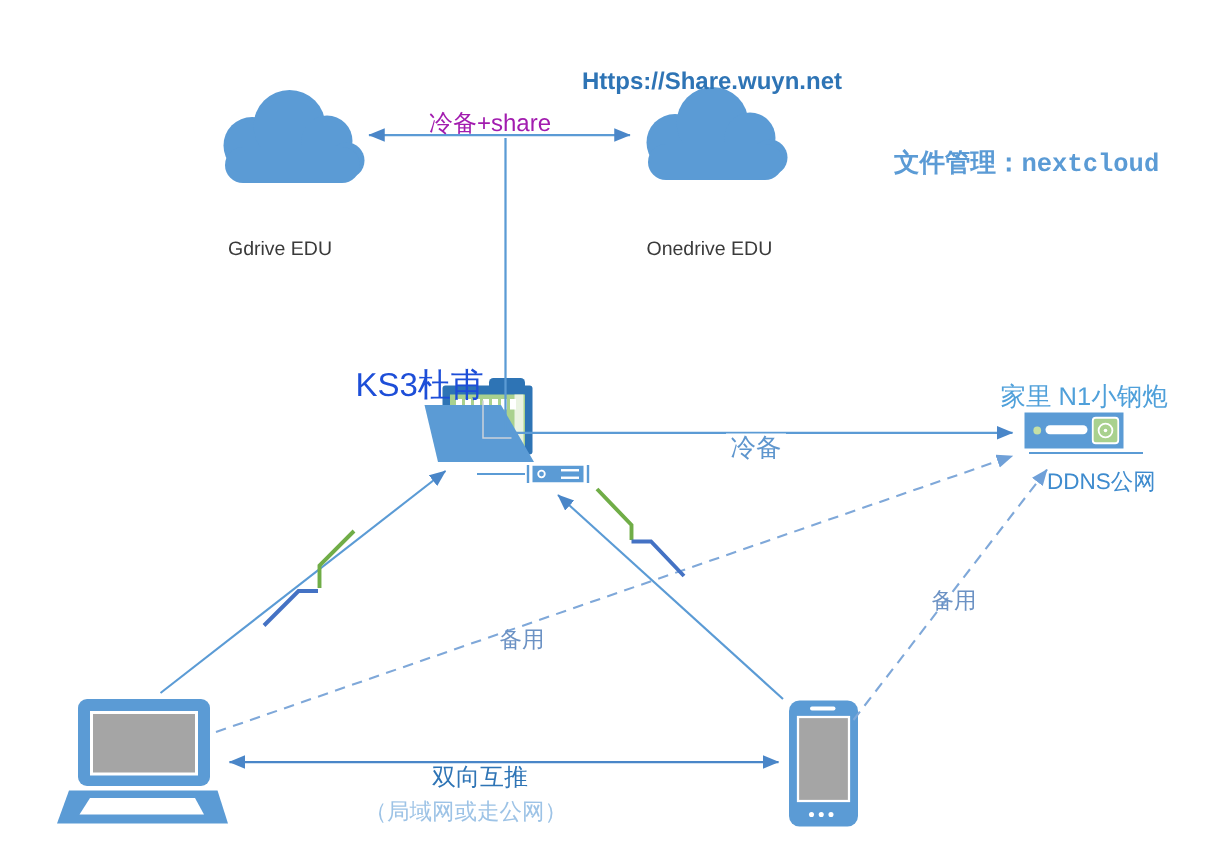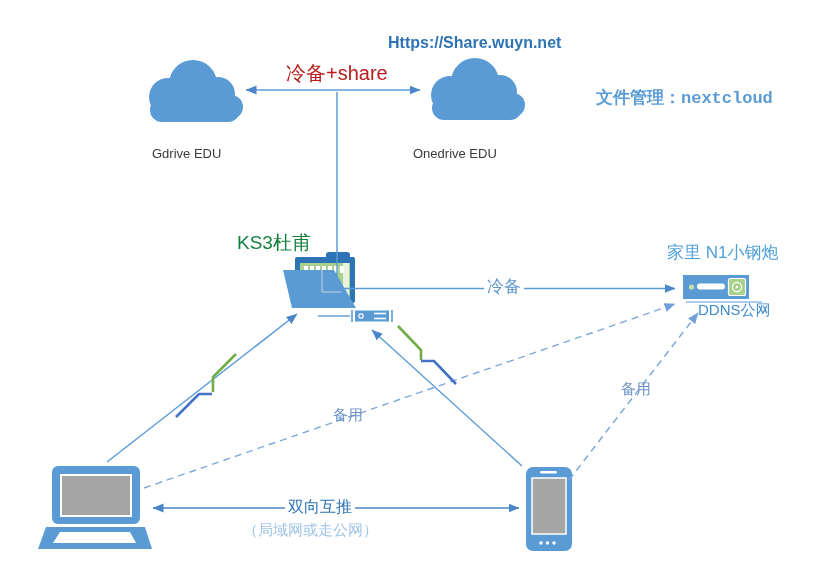--- a/index.html
+++ b/index.html
@@ -1,21 +1,21 @@
 <!DOCTYPE html>
 <html><head>
 <meta charset="utf-8">
 <style>
   html,body{margin:0;padding:0;background:#ffffff;}
   .stage{
     position:relative;width:819px;height:565px;background:#ffffff;overflow:hidden;
     font-family:"Liberation Sans",sans-serif;
   }
   .stage svg{position:absolute;left:0;top:0;}
-  .t{position:absolute;white-space:nowrap;line-height:1.15;}
+  .t{position:absolute;white-space:nowrap;line-height:1.15;margin-top:12px;}
   .mono{font-family:"Liberation Mono","DejaVu Sans Mono",monospace;}
   .onln{background:#ffffff;padding:0 3px;}
 </style>
 </head>
 <body>
 
 <div class="stage">
 
   <svg width="819" height="565" viewBox="0 0 819 565">
     <defs>
@@ -107,30 +107,30 @@
       <path d="M212,394 L199,394 L176,417" stroke="#4472C4"></path>
     </g>
     <g fill="none" stroke-width="2.6">
       <path d="M398,326 L421,350 L421,360" stroke="#70AD47"></path>
       <path d="M421,361 L434,361 L456,384" stroke="#4472C4"></path>
     </g>
   </svg>
 
   <div class="t" style="left:388px;top:34px;font-size:16px;font-weight:600;color:#2E74B5;">Https://Share.wuyn.net</div>
 
-  <div class="t" style="left:286px;top:62px;font-size:20px;color:#b91c1c;">冷备+share</div>
+  <div class="t" style="left:286px;top:62px;font-size:16px;color:#a21caf;">冷备+share</div>
 
   <div class="t" style="left:152px;top:147px;font-size:13px;color:#3A3A3A;text-align:center;">Gdrive EDU</div>
 
-  <div class="t" style="left:413px;top:147px;font-size:13px;color:#3A3A3A;">Onedrive EDU</div>
+  <div class="t" style="left:431px;top:147px;font-size:13px;color:#3A3A3A;">Onedrive EDU</div>
 
 
   <div class="t mono" style="left:596px;top:89px;font-size:17px;color:#5B9BD5;font-weight:bold;">文件管理：nextcloud</div>
 
-  <div class="t" style="left:237px;top:232px;font-size:19px;color:#15803d;">KS3杜甫</div>
+  <div class="t" style="left:237px;top:232px;font-size:22px;color:#1d4ed8;">KS3杜甫</div>
 
   <div class="t" style="left:667px;top:243px;font-size:17px;color:#4FA0DA;">家里 N1小钢炮</div>
 
   <div class="t" style="left:698px;top:301px;font-size:15px;color:#3E8BCE;">DDNS公网</div>
 
   <div class="t onln" style="left:484px;top:277px;font-size:17px;color:#5E96CE;">冷备</div>
 
 
 
   <div class="t" style="left:333px;top:406px;font-size:15px;color:#6C92C4;">备用</div>

